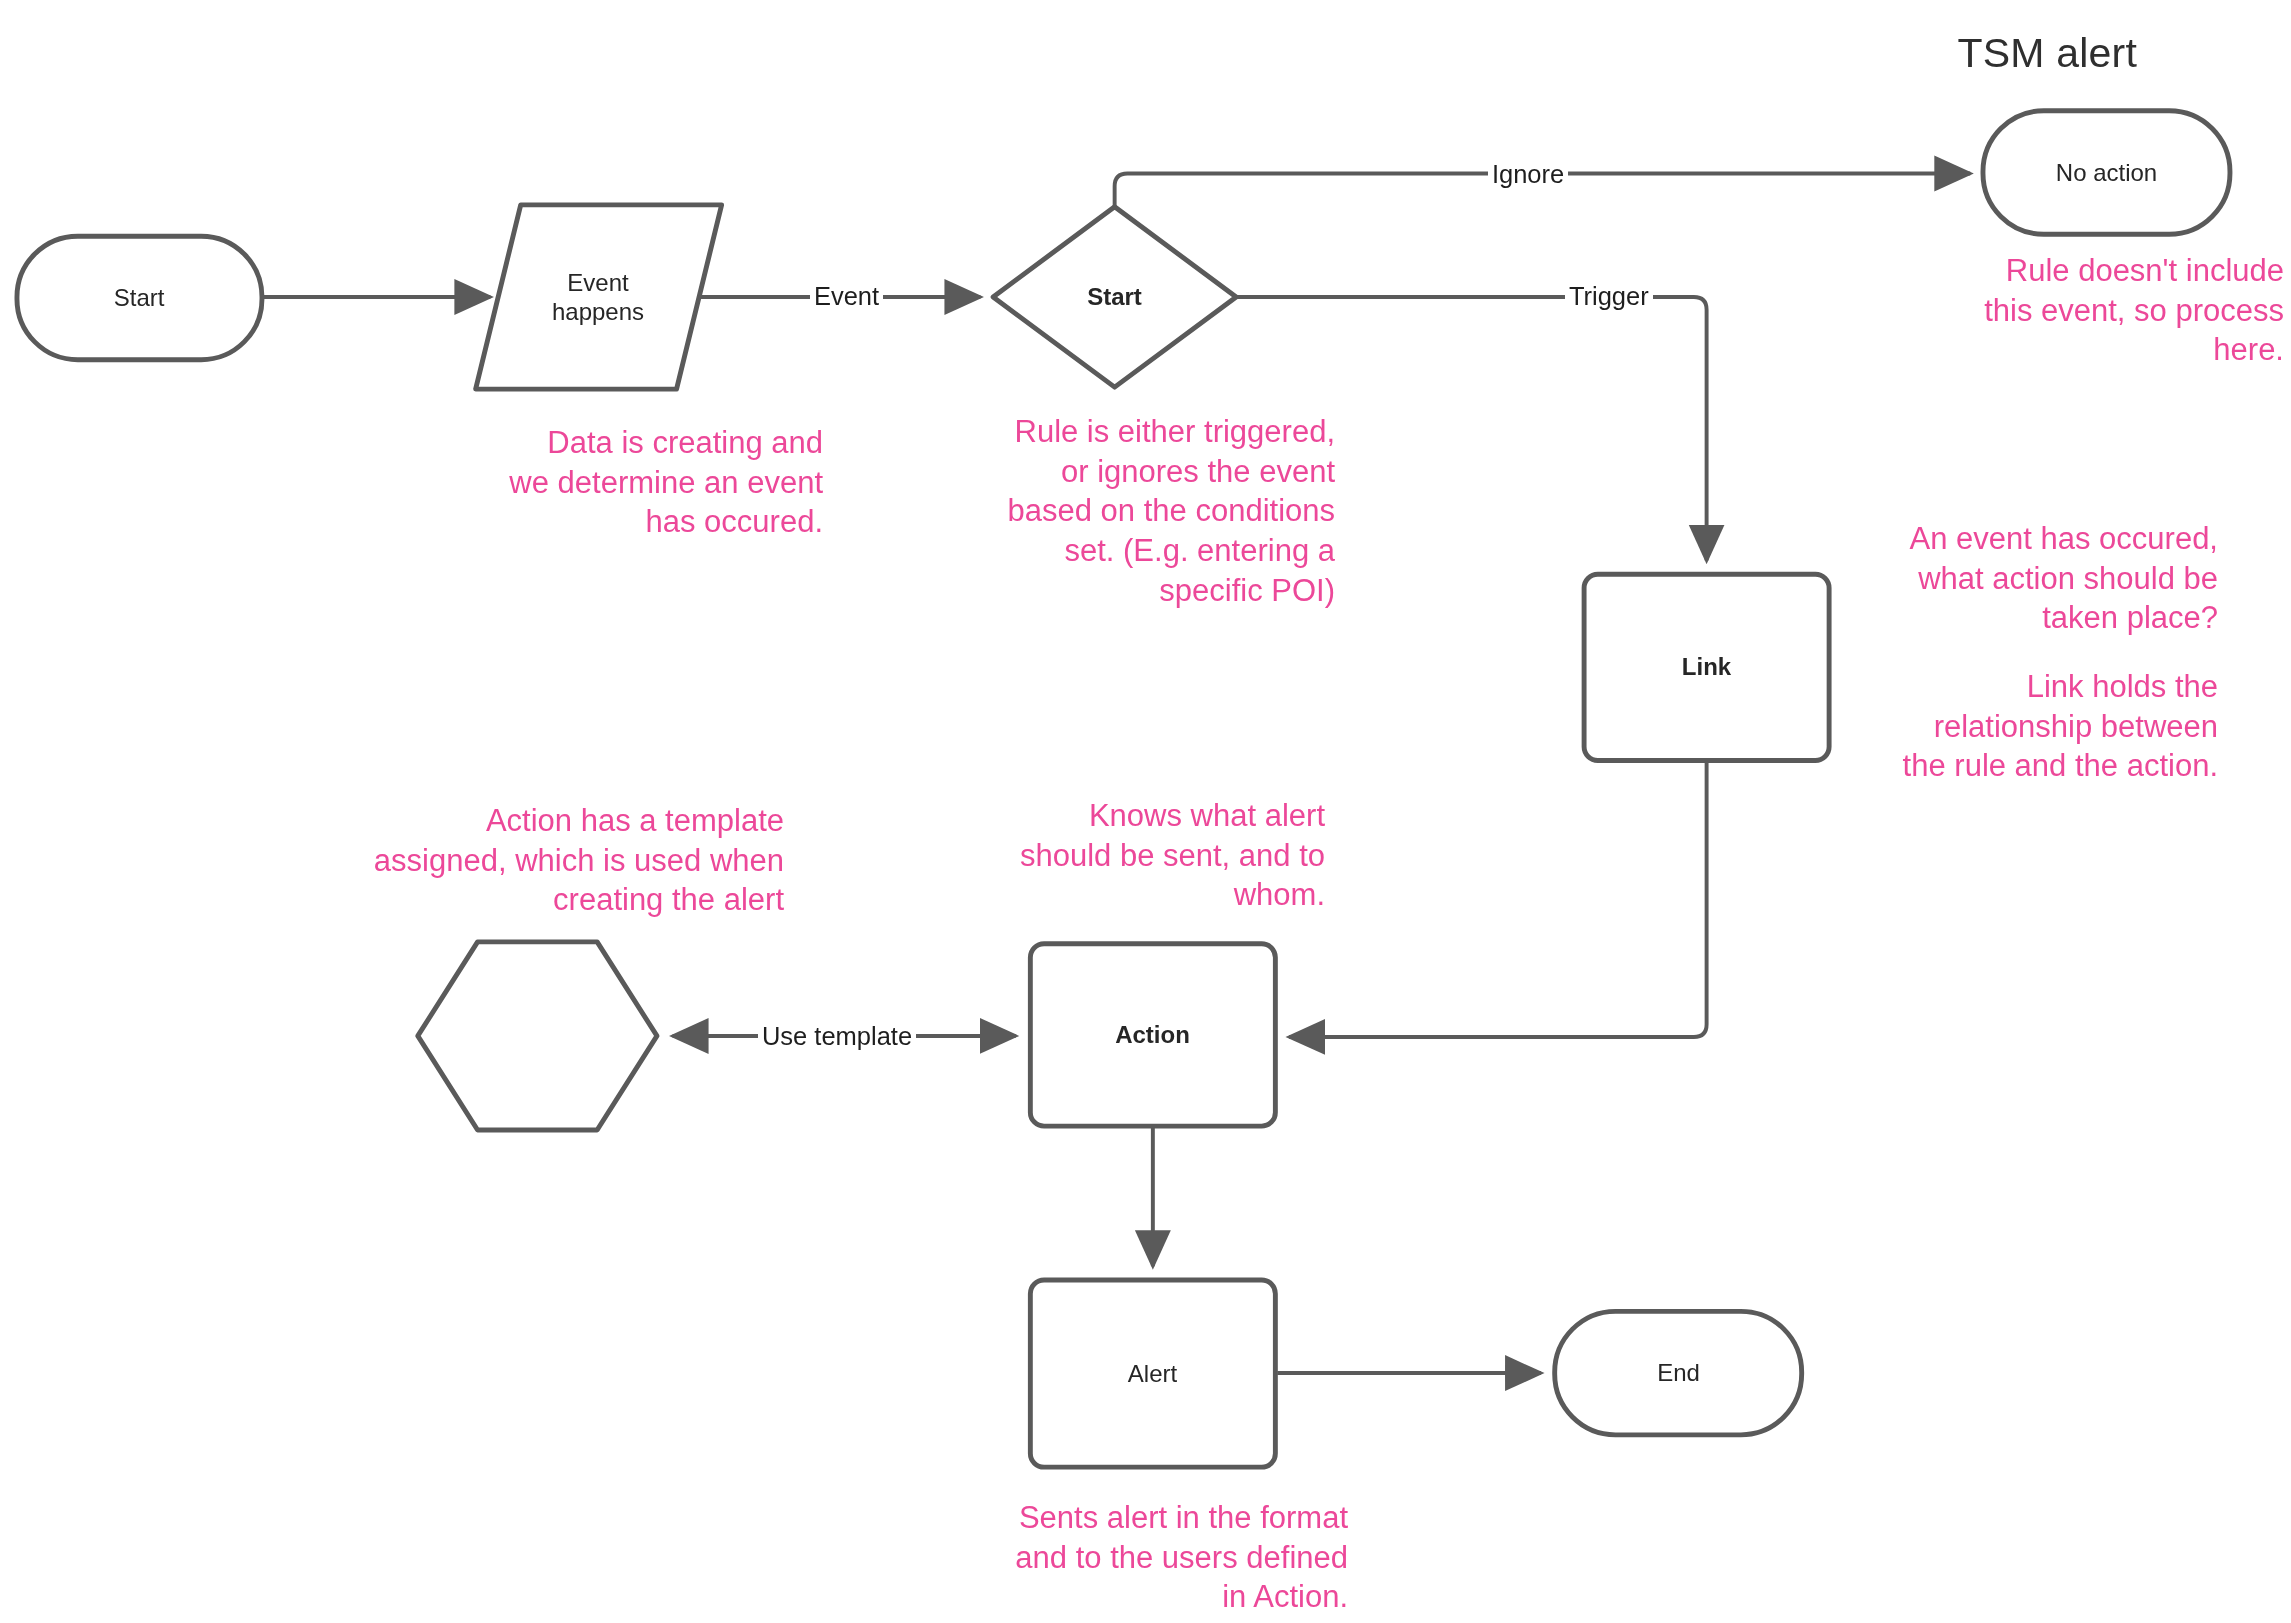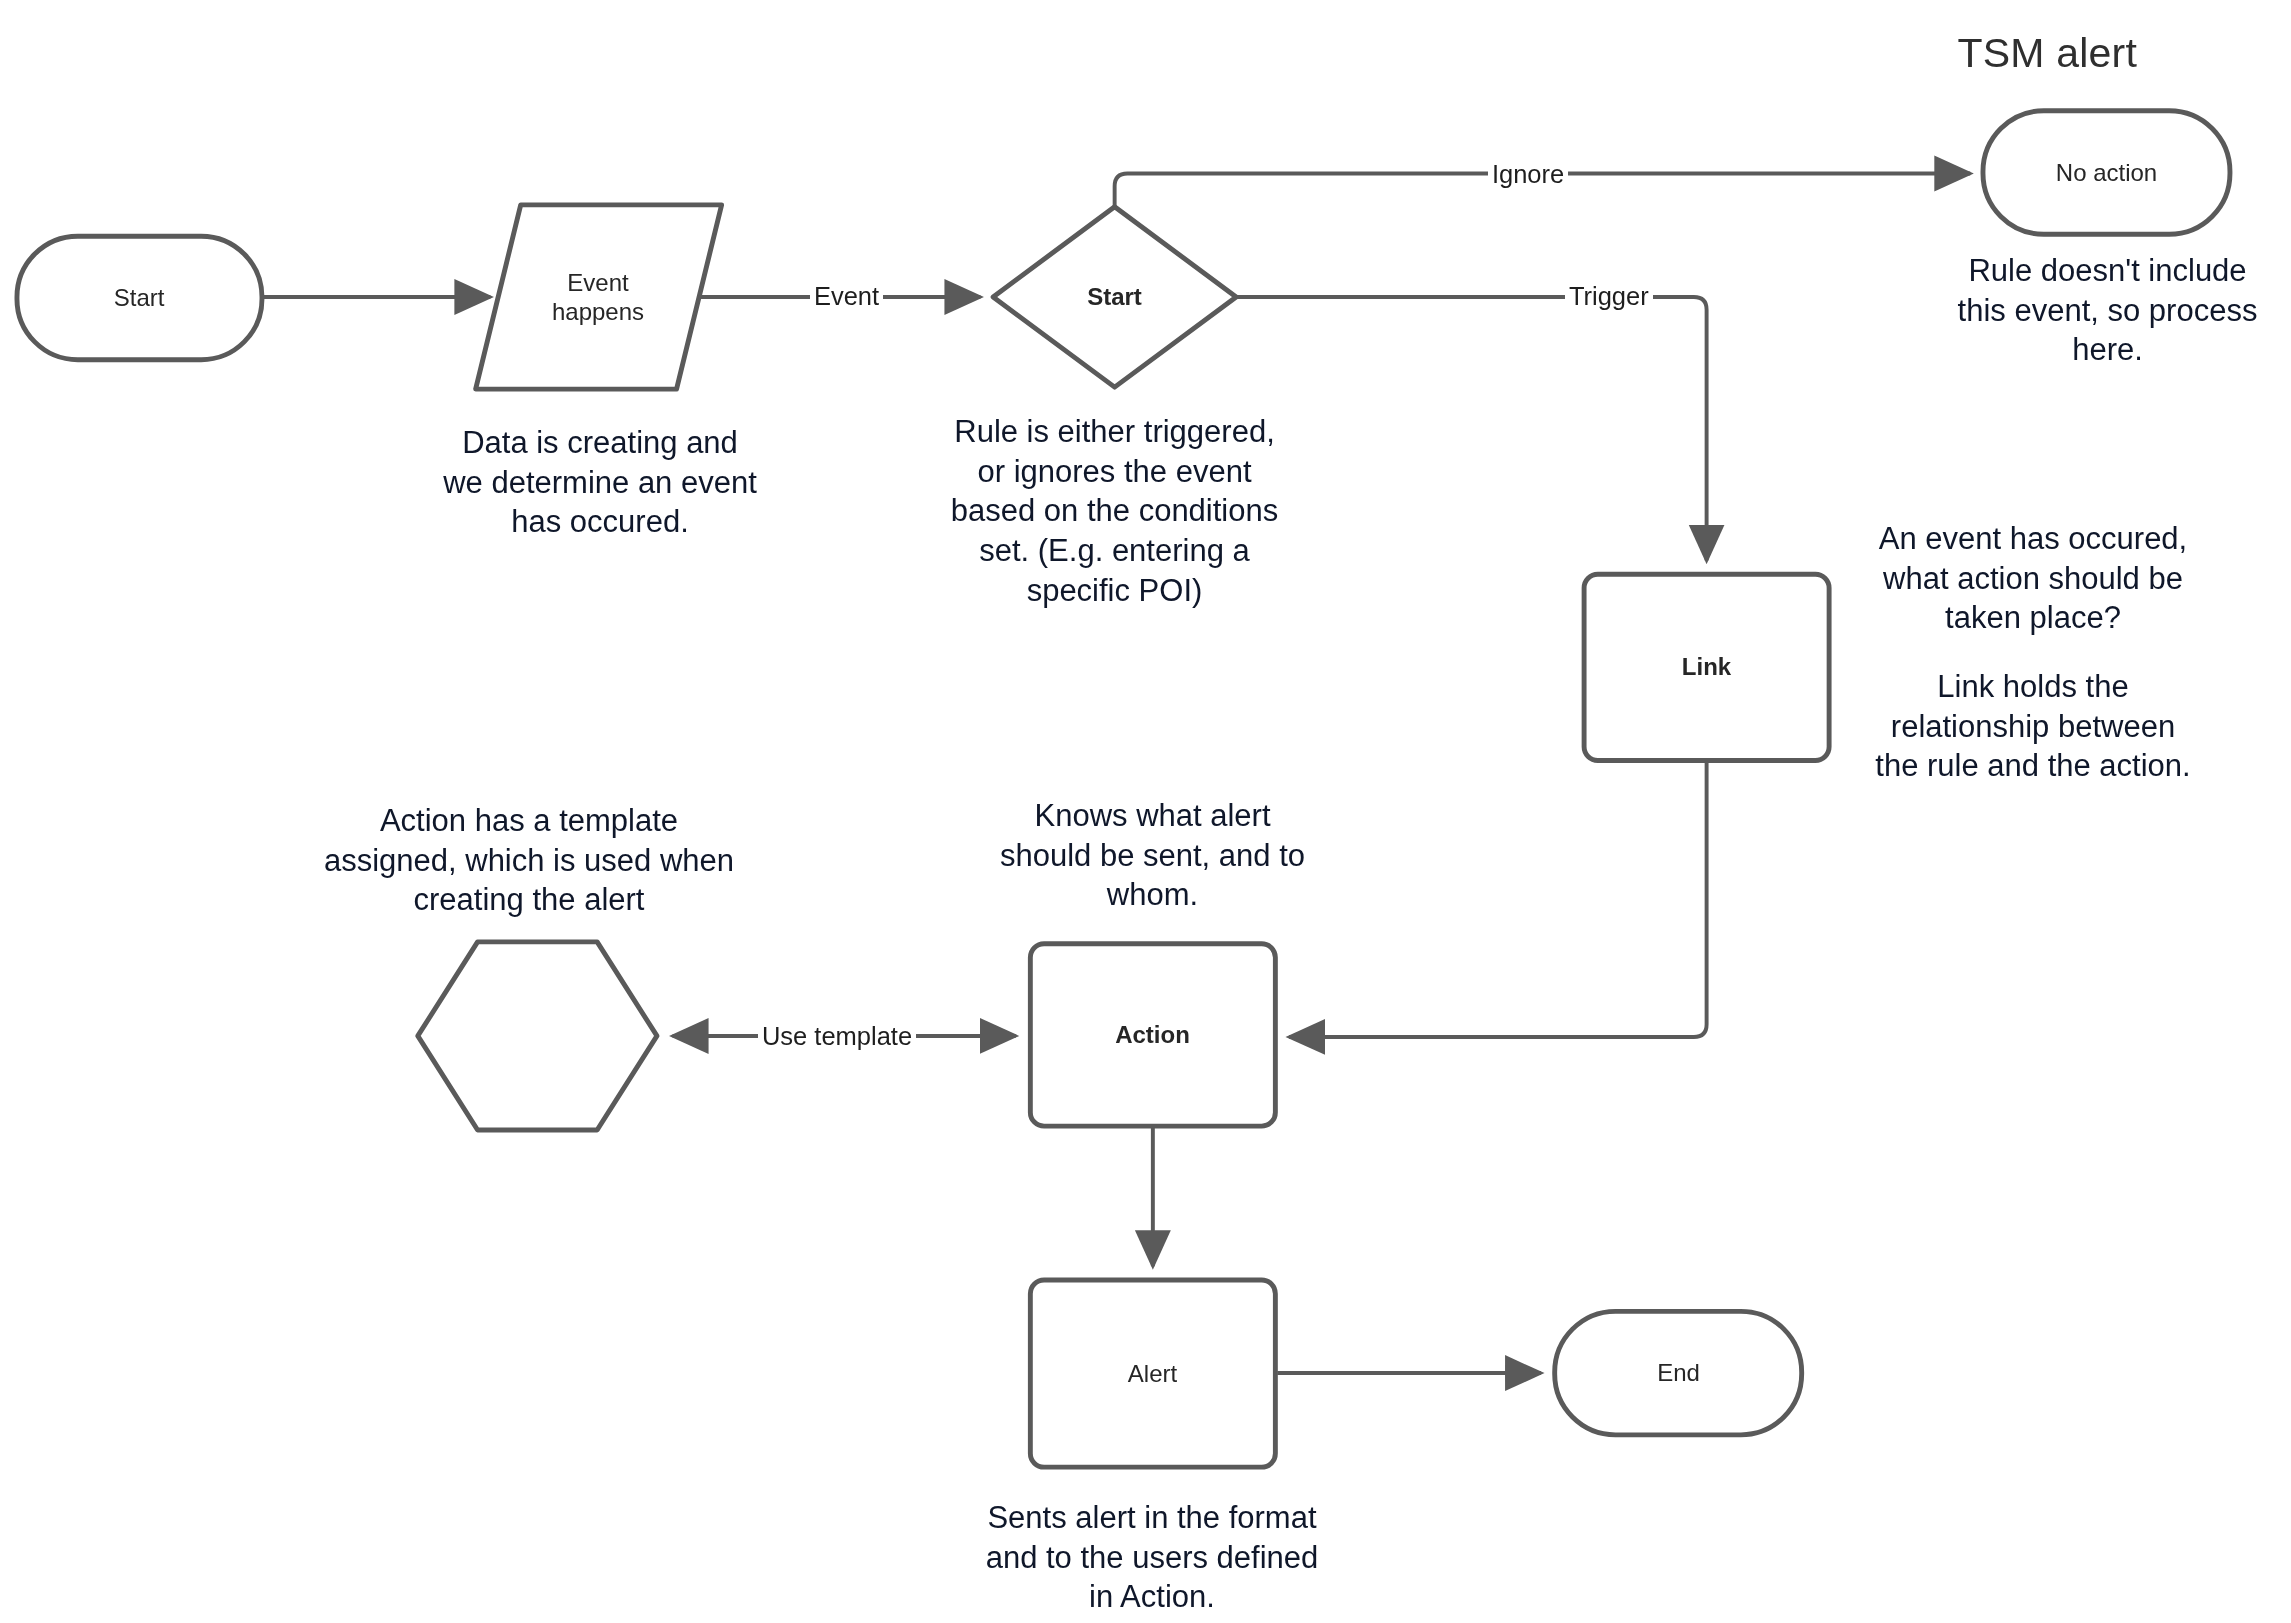--- a/index.html
+++ b/index.html
@@ -45,24 +45,24 @@
     justify-content: center;
     text-align: center;
     font-size: 24px;
     color: #262626;
     line-height: 1.22;
     pointer-events: none;
   }
   .node-label.bold { font-weight: bold; }
   .caption {
     position: absolute;
-    text-align: center;
+    text-align: right;
     font-size: 31px;
     line-height: 1.28;
-    color: #0f172a;
+    color: #ec4899;
     white-space: pre-line;
   }
   .edge-label {
     position: absolute;
     font-size: 25.5px;
     font-weight: normal;
     color: #1e1e1e;
     background: #ffffff;
     padding: 0 3.9px;
     line-height: 1.1;

